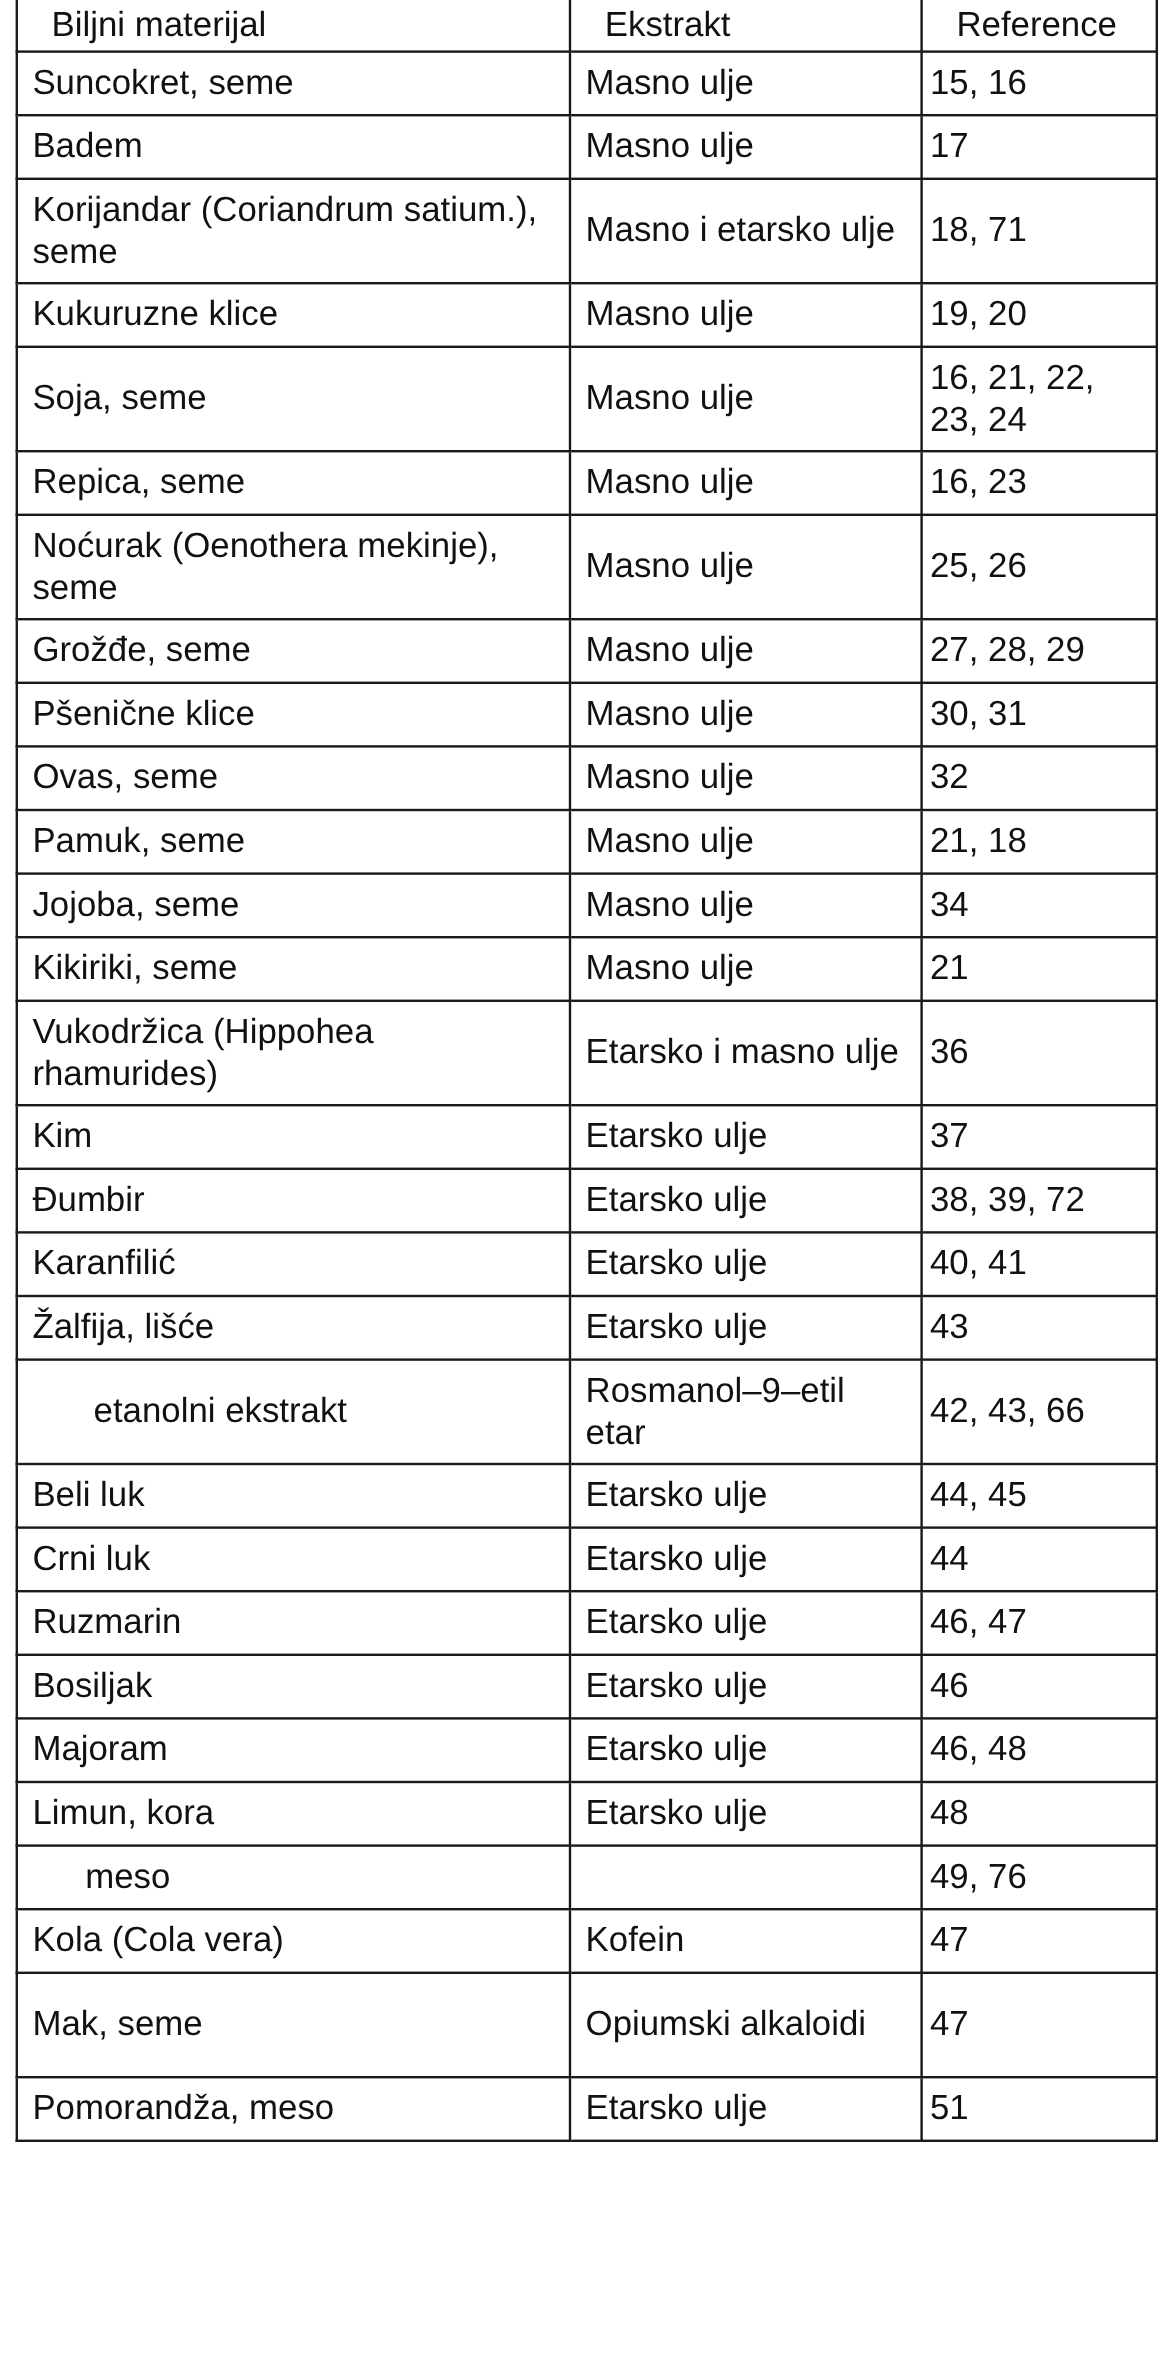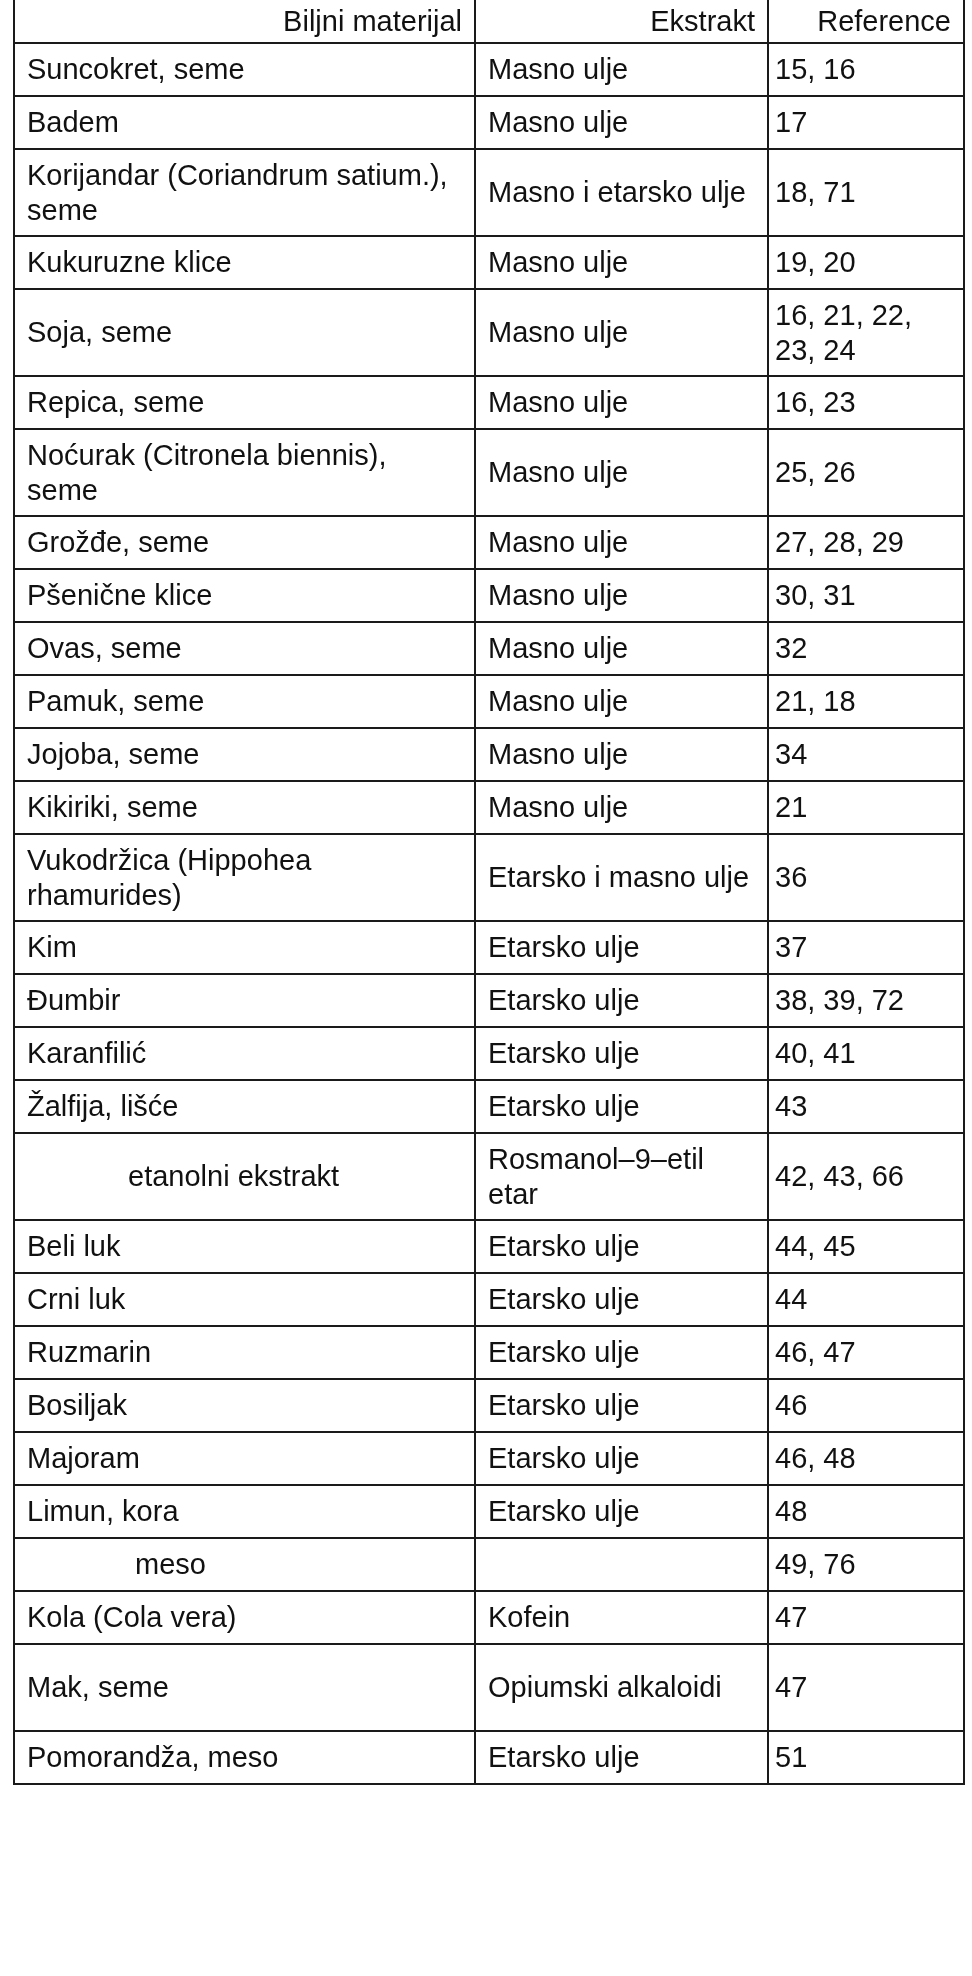--- a/index.html
+++ b/index.html
@@ -19,29 +19,29 @@
   table.refs col.c2 { width: 293px; }
   table.refs col.c3 { width: 196px; }
   table.refs th, table.refs td {
     border: 2.5px solid #1a1a1a;
     padding: 0 12px;
     vertical-align: middle;
     line-height: 35px;
   }
   table.refs th {
     font-weight: normal;
-    text-align: right;
+    text-align: left;
     height: 42px;
     padding-left: 28px;
   }
   table.refs td { height: 51px; }
   table.refs tr.tall td { height: 85px; }
   table.refs td.ref { padding: 0 6px; }
-  table.refs td.indent { padding-left: 113px; }
-  table.refs td.indent-s { padding-left: 120px; }
+  table.refs td.indent { padding-left: 63px; }
+  table.refs td.indent-s { padding-left: 56px; }
   .it { }
 </style>
 </head>
 <body>
 
 <table class="refs">
   <colgroup>
       <col class="c1">
       <col class="c2">
       <col class="c3">
@@ -78,21 +78,21 @@
       <td>Soja, seme</td>
       <td>Masno ulje</td>
       <td class="ref">16, 21, 22, 23, 24</td>
     </tr>
     <tr>
       <td>Repica, seme</td>
       <td>Masno ulje</td>
       <td class="ref">16, 23</td>
     </tr>
     <tr class="tall">
-      <td><span>Noćurak (</span><span class="it">Citronela biennis</span><span>), seme</span></td>
+      <td><span>Noćurak (</span><span class="it">Oenothera mekinje</span><span>), seme</span></td>
       <td>Masno ulje</td>
       <td class="ref">25, 26</td>
     </tr>
     <tr>
       <td>Grožđe, seme</td>
       <td>Masno ulje</td>
       <td class="ref">27, 28, 29</td>
     </tr>
     <tr>
       <td>Pšenične klice</td>

